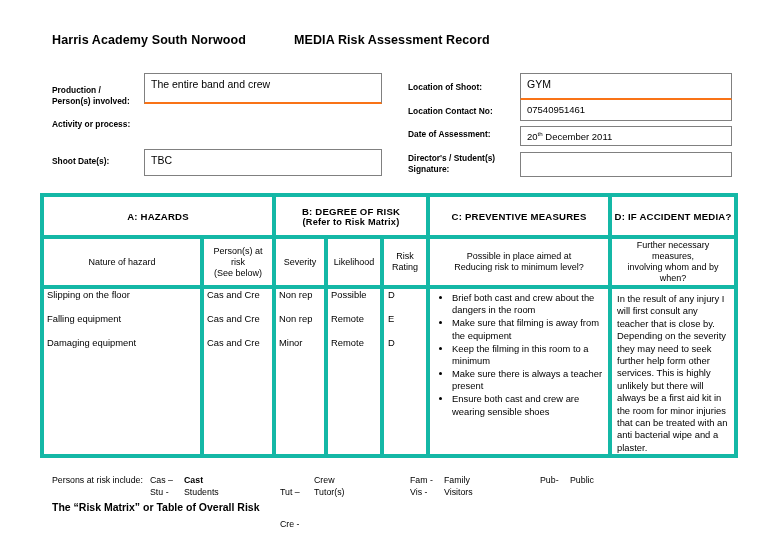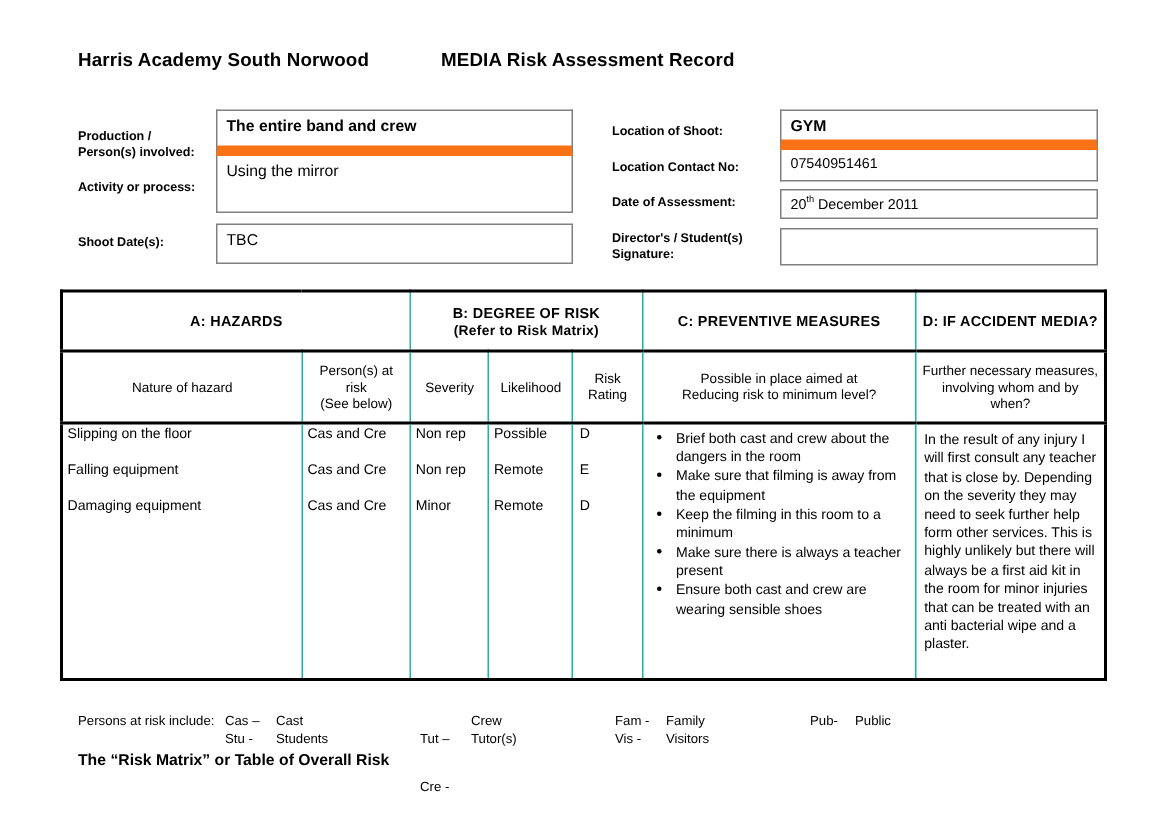--- a/index.html
+++ b/index.html
@@ -82,21 +82,21 @@
     background: #fff;
   }
   .fbox .fval {
     position: absolute;
     left: 6px;
     top: 4px;
     font-size: 10.5px;
     line-height: 13px;
     white-space: nowrap;
   }
-  .fbox.joined-top { border-bottom: 7px solid #f97316; font-weight: bold; }
+  .fbox.joined-top { border-bottom: 2px solid #f97316; }
 
   
   .lbl-production { left: 0;  top: 12px; }
   .lbl-activity   { left: 0;  top: 46px; }
   .lbl-shootdate  { left: 0;  top: 83px; }
 
   .box-production { left: 92px; top: 0px;  width: 238px; height: 31px; }
   .box-activity   { left: 92px; top: 31px; width: 238px; height: 38px; border-top: none; }
   .box-shootdate  { left: 92px; top: 76px; width: 238px; height: 27px; }
 
@@ -121,21 +121,21 @@
     position: absolute;
     left: 40px;
     top: 193px;
     width: 698px;
     height: 261px;
     border-collapse: collapse;
     table-layout: fixed;
     border: 2px solid #000;
   }
   .risk-table td, .risk-table th {
-    border: 1px solid #14b8a6;
+    border: 4px solid #14b8a6;
     padding: 0;
     vertical-align: top;
     font-weight: normal;
   }
   .risk-table .grp-head {
     text-align: center;
     font-size: 9.6px;
     font-weight: bold;
     letter-spacing: .2px;
     height: 38px;
@@ -198,21 +198,21 @@
     height: 50px;
     font-size: 8.8px;
     line-height: 12.5px;
   }
   .legend .lg {
     position: absolute;
     white-space: nowrap;
   }
   .lg-intro { left: 0;   top: 0;  }
   .lg-ab1   { left: 98px;  top: 0;  }
-  .lg-fu1   { left: 132px; top: 0;  }
+  .lg-fu1   { left: 132px; top: 0; font-weight: bold;  }
   .lg-ab2   { left: 98px;  top: 12px; }
   .lg-fu2   { left: 132px; top: 12px; }
   .lg-ab3   { left: 228px; top: 0; margin-top: 44px;  }
   .lg-fu3   { left: 262px; top: 0;  }
   .lg-ab4   { left: 228px; top: 12px; }
   .lg-fu4   { left: 262px; top: 12px; }
   .lg-ab5   { left: 358px; top: 0;  }
   .lg-fu5   { left: 392px; top: 0;  }
   .lg-ab6   { left: 358px; top: 12px; }
   .lg-fu6   { left: 392px; top: 12px; }
@@ -243,23 +243,20 @@
     <div class="meta-left">
       <div class="flabel lbl-production">
         <span>Production /</span><br>
         <span>Person(s) involved:</span>
       </div>
       <div class="fbox box-production joined-top">
         <span class="fval">The entire band and crew</span>
       </div>
 
       <div class="flabel lbl-activity">Activity or process:</div>
-      <div class="fbox box-activity">
-        <span class="fval">Using the mirror</span>
-      </div>
 
       <div class="flabel lbl-shootdate">Shoot Date(s):</div>
       <div class="fbox box-shootdate">
         <span class="fval">TBC</span>
       </div>
     </div>
 
     <div class="meta-right">
       <div class="flabel lbl-location">Location of Shoot:</div>
       <div class="fbox box-location joined-top">

